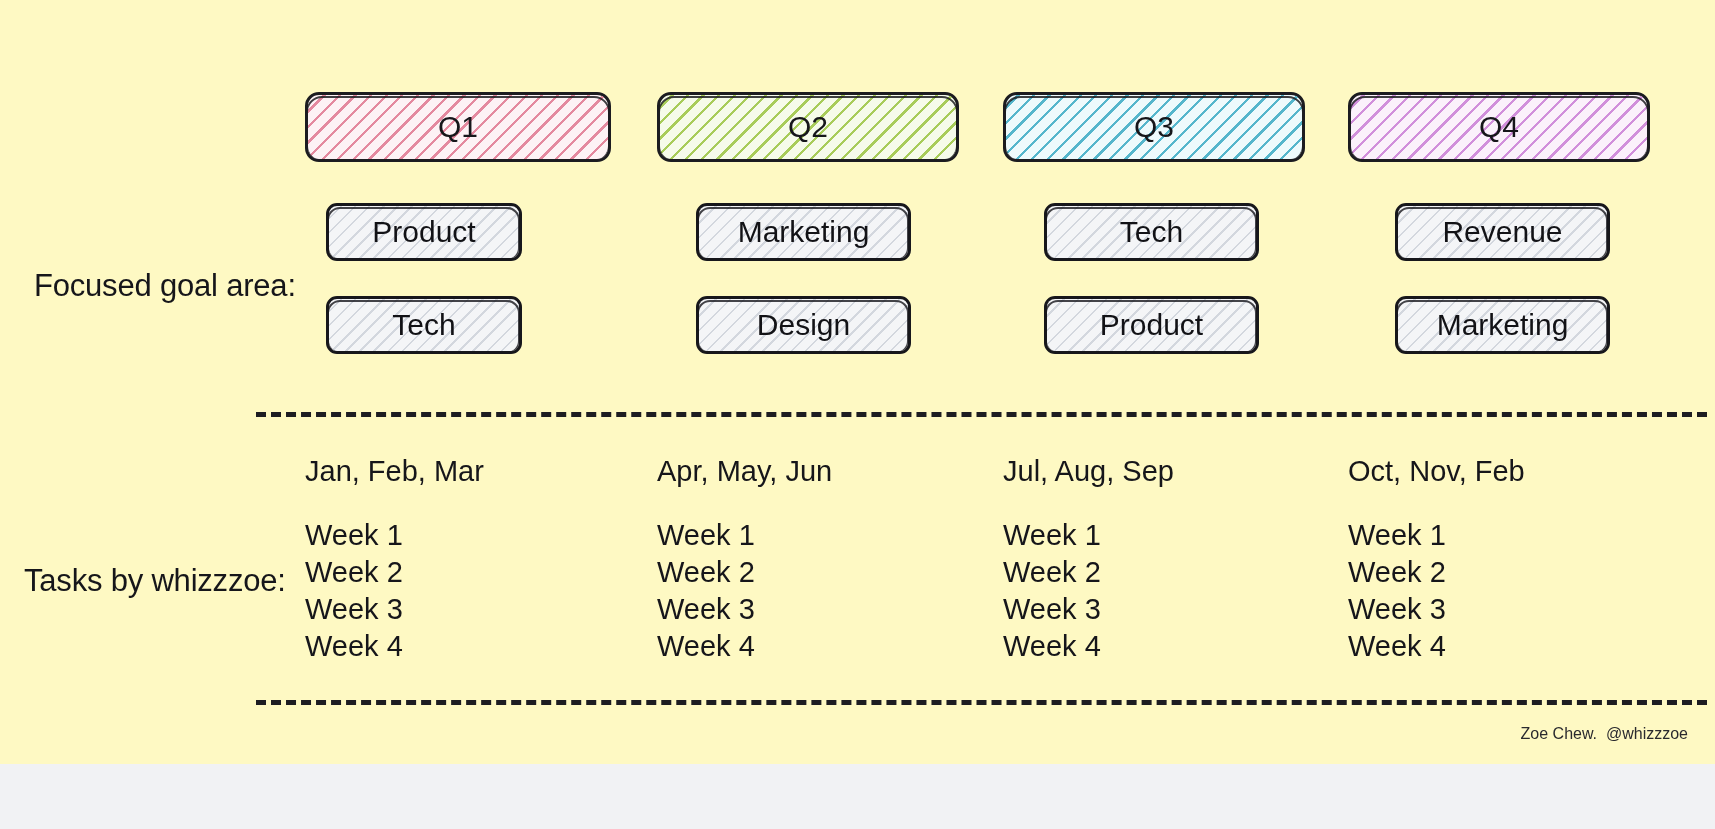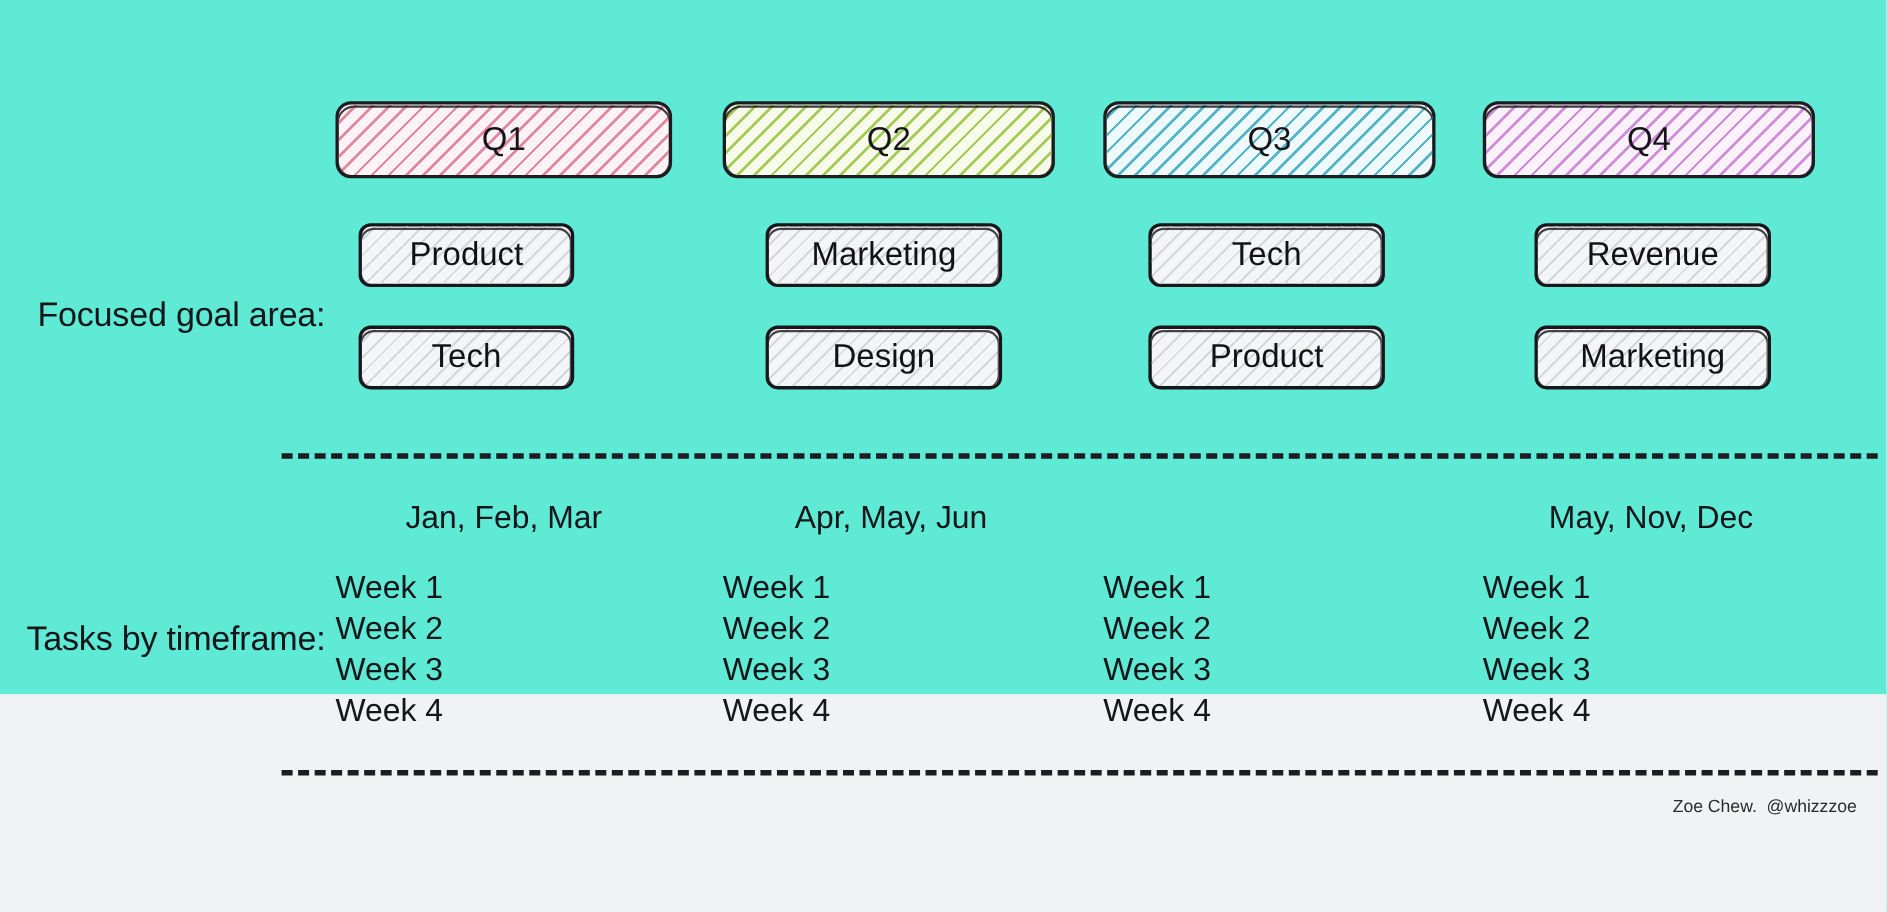--- a/index.html
+++ b/index.html
@@ -12,22 +12,22 @@
     height: 829px;
     overflow: hidden;
     font-family: "Liberation Sans", sans-serif;
     color: #1b1b1f;
     position: relative;
   }
 
   #canvas {
     position: relative;
     width: 1715px;
-    height: 631px;
-    background: #5eead4;
+    height: 764px;
+    background: #fef9c3;
   }
 
   
   .row-label {
     position: absolute;
     font-size: 31px;
     letter-spacing: -0.2px;
     color: #16161a;
     white-space: nowrap;
   }
@@ -161,21 +161,20 @@
   }
   #dash-top    { top: 412px; }
   #dash-bottom { top: 700px; }
 
   
   .months {
     position: absolute;
     top: 455px;
     font-size: 29px;
     color: #16161a;
-    text-align: center;
     white-space: nowrap;
   }
 
   
   .weeks {
     position: absolute;
     top: 517px;
     font-size: 29px;
     line-height: 37px;
     color: #16161a;
@@ -193,21 +192,21 @@
     white-space: pre;
   }
 </style>
 </head>
 <body>
 
 <div id="canvas">
 
   <div class="row-label" id="label-focused">Focused goal area:</div>
 
-  <div class="row-label" id="label-tasks">Tasks by timeframe:</div>
+  <div class="row-label" id="label-tasks">Tasks by whizzzoe:</div>
 
   <div class="qpill q1">
     <span class="qlabel">Q1</span>
   </div>
   <div class="qpill q2">
     <span class="qlabel">Q2</span>
   </div>
   <div class="qpill q3">
     <span class="qlabel">Q3</span>
   </div>
@@ -241,21 +240,22 @@
   </div>
   <div class="goal-pill goal-row-b" style="left:1395px;width:215px;">
     <span class="glabel">Marketing</span>
   </div>
 
   <div class="dashed-line" id="dash-top"></div>
   <div class="dashed-line" id="dash-bottom"></div>
 
   <div class="months col col-0">Jan, Feb, Mar</div>
   <div class="months col col-1">Apr, May, Jun</div>
-  <div class="months col col-3">May, Nov, Dec</div>
+  <div class="months col col-2">Jul, Aug, Sep</div>
+  <div class="months col col-3">Oct, Nov, Feb</div>
 
   <div class="weeks col col-0">
     <div>Week 1</div>
     <div>Week 2</div>
     <div>Week 3</div>
     <div>Week 4</div>
   </div>
 
   <div class="weeks col col-1">
     <div>Week 1</div>

